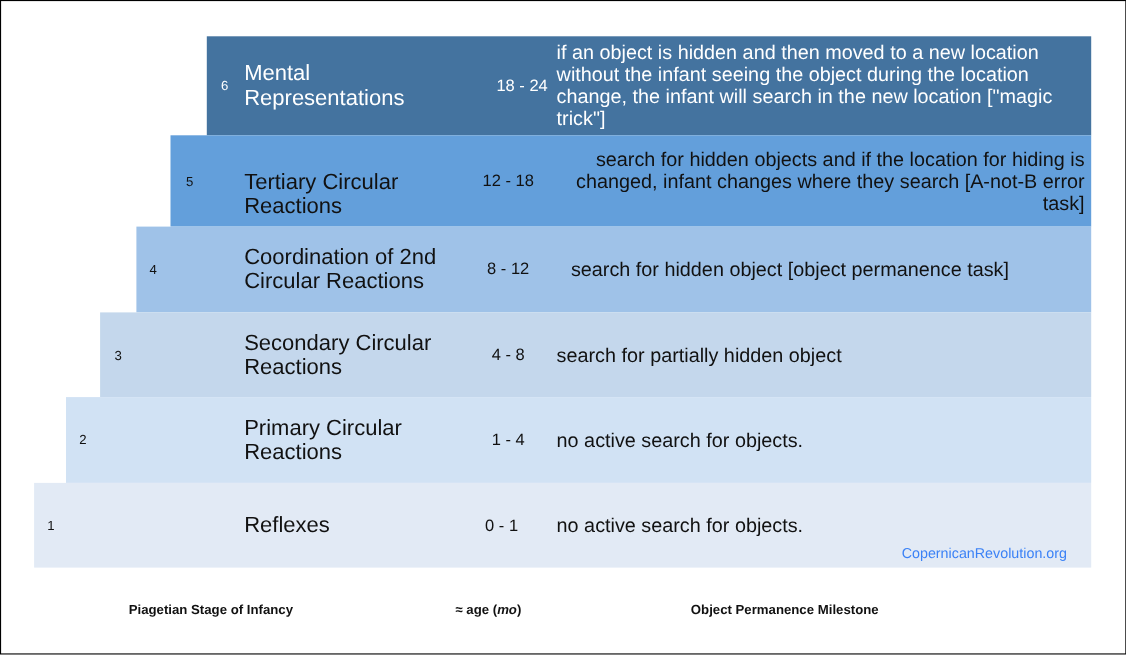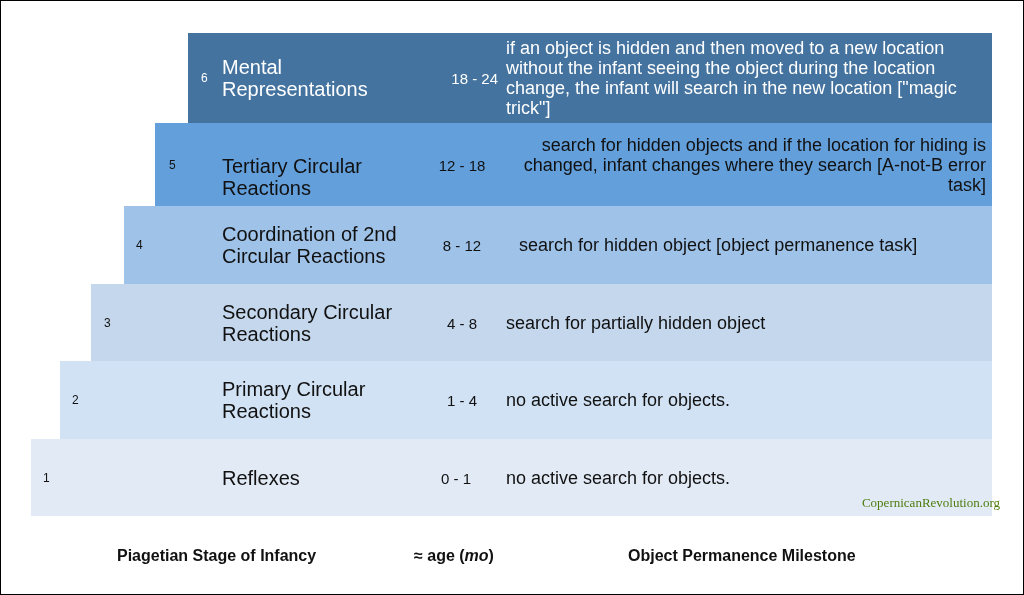--- a/index.html
+++ b/index.html
@@ -25,25 +25,25 @@
   }
   .row .age {
     position:absolute; left:426px; width:72px; top:50%; transform:translateY(-50%);
     font-size:15px; text-align:center;
   }
   .row .milestone {
     position:absolute; left:506px; width:480px; top:50%; transform:translateY(-50%);
     font-size:18px; line-height:20px;
   }
   .credit {
-    position:absolute; right:24px; top:495px;
-    font-family:Liberation Serif, serif; font-size:13px; color:#4d7c0f;
+    position:absolute; right:54px; top:495px;
+    font-family:Liberation Sans, sans-serif; font-size:13px; color:#3b82f6;
   }
   .footer-label {
-    position:absolute; top:547px; font-weight:bold; font-size:16px; color:#111;
+    position:absolute; top:547px; font-weight:bold; font-size:12px; color:#111;
   }
 </style>
 </head>
 <body>
 
 <div class="frame"></div>
 
 <div class="row" style="left:188px; top:33px; height:90px; background:#44739f; color:#fff;">
   <span class="num" style="left:13px;">6</span>
   <div class="stage" style="left:34px;">

